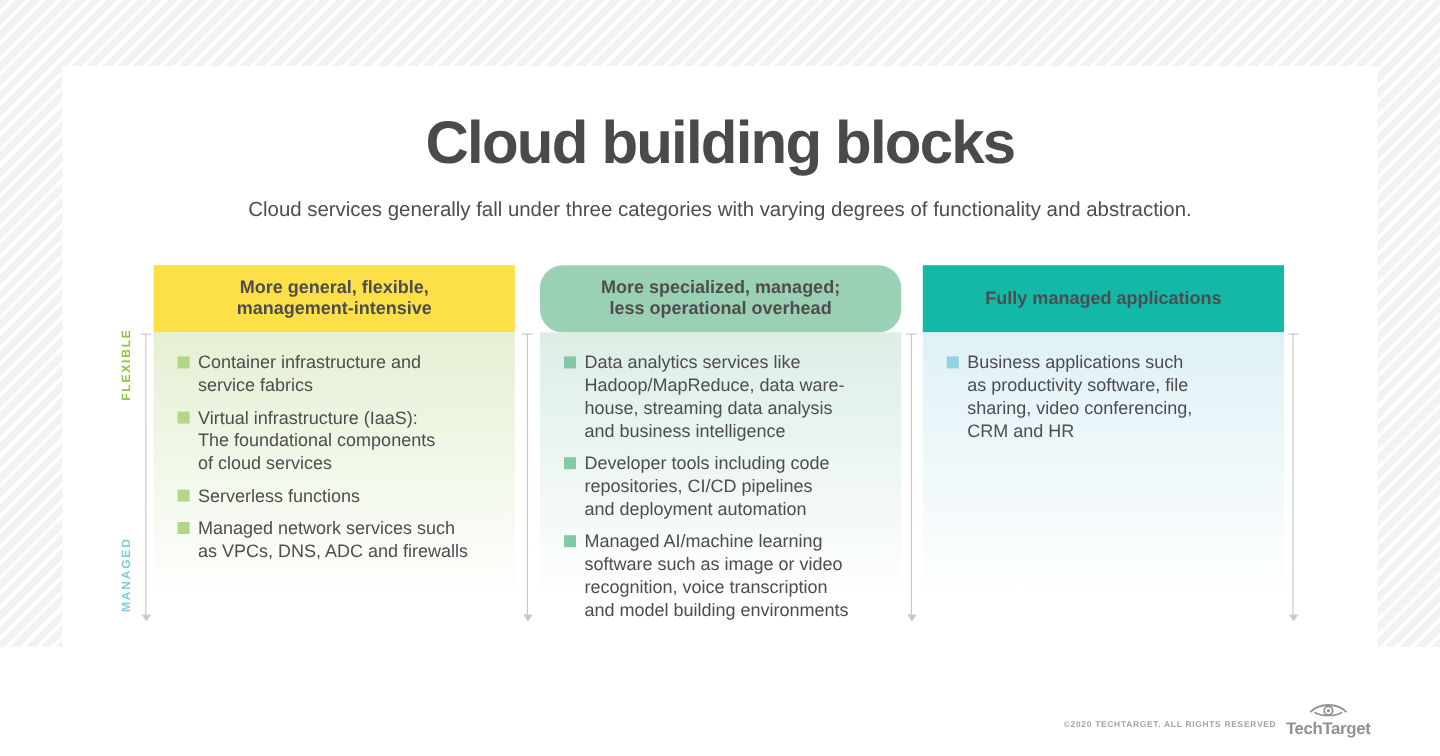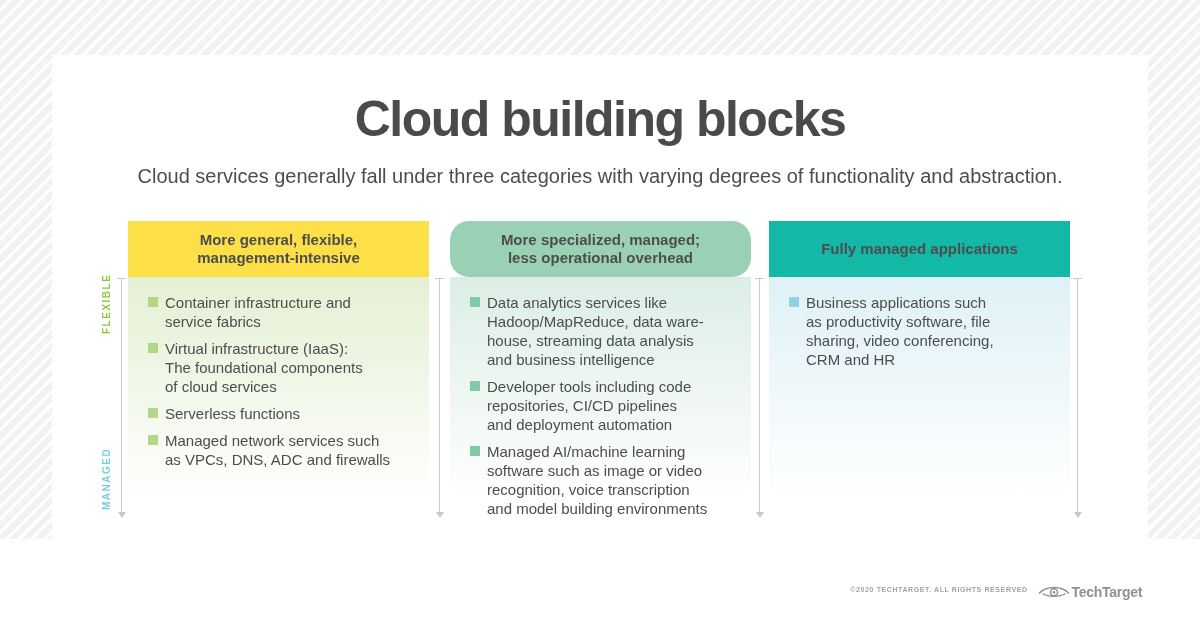--- a/index.html
+++ b/index.html
@@ -32,21 +32,21 @@
     text-align: center;
     font-size: 50px;
     line-height: 56px;
     font-weight: bold;
     letter-spacing: -1.5px;
     color: #4a4a4c;
   }
   .subtitle {
     margin: 18px 0 0 0;
     text-align: center;
-    font-size: 20px;
+    font-size: 17px;
     color: #4d4d4f;
   }
   .col {
     position: absolute;
     top: 166px;
     width: 301px;
   }
   .col-header {
     height: 56px;
     display: flex;
@@ -135,21 +135,21 @@
   .copyright {
     font-size: 7px;
     font-weight: bold;
     letter-spacing: 0.6px;
     color: #a3a3a5;
     margin-bottom: 6px;
     white-space: nowrap;
   }
   .logo {
     display: flex;
-    flex-direction: row;
+    flex-direction: column;
     align-items: center;
     line-height: 1;
   }
   .brand {
     font-size: 14px;
     font-weight: bold;
     letter-spacing: -0.3px;
     color: #919195;
     margin-top: 1px;
   }

